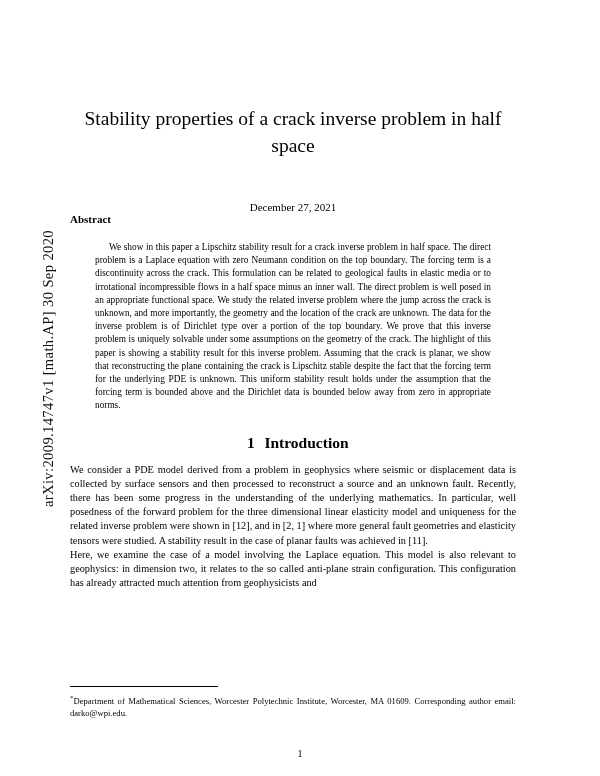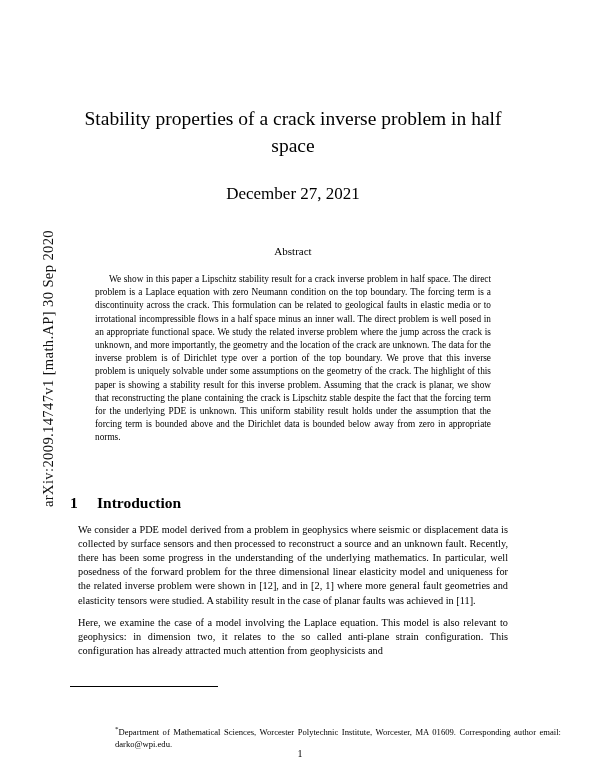--- a/index.html
+++ b/index.html
@@ -53,78 +53,76 @@
   .authors {
     margin-top: 29px;
     font-size: 13.2px;
     text-align: center;
   }
   .authors sup {
     font-size: 9px;
     vertical-align: super;
   }
   .date {
-    margin-top: 25px;
-    font-size: 17px;
+    margin-top: 42px;
+    font-size: 11px;
     text-align: center;
   }
   .abstract-head {
-    margin-top: 41px;
     font-size: 11px;
-    font-weight: normal;
-    text-align: center;
+    font-weight: bold;
   }
   .abstract-body {
     margin: 16px auto 0 auto;
     width: 396px;
     font-size: 9.3px;
     line-height: 13.2px;
     text-align: justify;
     text-justify: inter-word;
   }
   .abstract-body .indent {
     display: inline-block;
     width: 14px;
   }
   .section-head {
-    margin-top: 49px;
+    margin-top: 21px;
     font-size: 15.5px;
     font-weight: bold;
+    text-align: center;
   }
   .section-head .num {
     display: inline-block;
     width: 27px;
   }
   .body-text {
     margin-top: 11px;
     font-size: 10.3px;
     line-height: 14.2px;
     text-align: justify;
     text-justify: inter-word;
   }
   .body-text p {
-    margin: 8px;
+    margin: 0;
   }
   .footnote-rule {
     position: absolute;
     left: 70px;
     top: 686px;
     width: 148px;
     height: 1px;
     background: #000;
   }
   .footnote {
     position: absolute;
     left: 70px;
-    top: 723px;
+    top: 692px;
     width: 446px;
     font-size: 8.6px;
     line-height: 12px;
     text-align: justify;
-    margin-left: 45px;
   }
   .footnote sup {
     font-size: 7px;
     vertical-align: super;
   }
   .page-number {
     position: absolute;
     left: 0;
     top: 748px;
     width: 600px;

